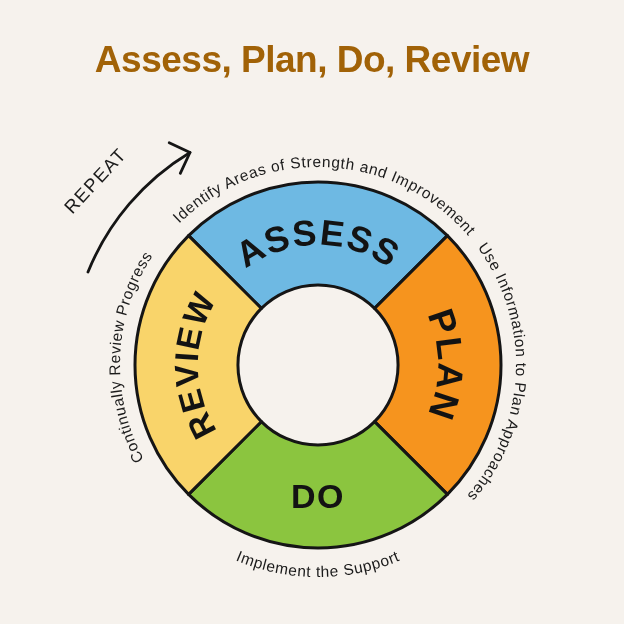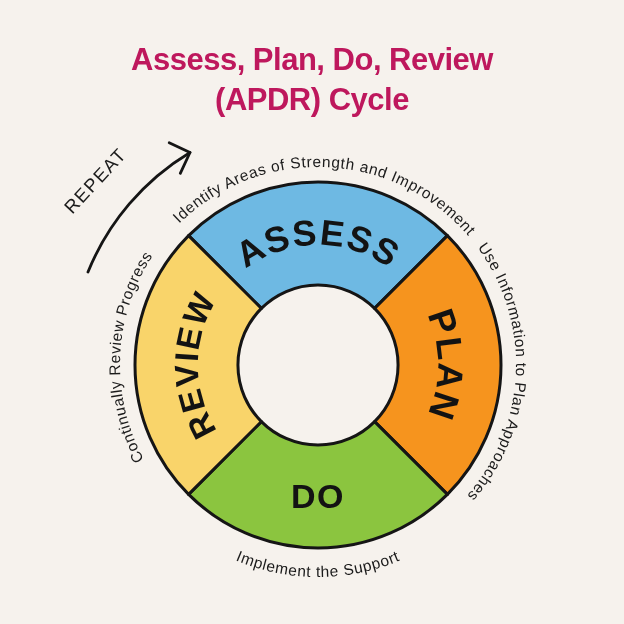--- a/index.html
+++ b/index.html
@@ -16,24 +16,24 @@
     left: 0; top: 0;
     width: 624px; height: 624px;
   }
   .title {
     position: absolute;
     top: 40px;
     left: 0;
     width: 624px;
     text-align: center;
     font-weight: bold;
-    font-size: 31px;
+    font-size: 37px;
     line-height: 40px;
     letter-spacing: -0.5px;
-    color: #be185d;
+    color: #a16207;
     z-index: 2;
   }
   .title .line { display: block; }
   .seg-label {
     font-family: "Liberation Sans", sans-serif;
     font-weight: bold;
     fill: #131313;
     letter-spacing: 1.5px;
   }
   .outer-label {
@@ -51,21 +51,20 @@
   .seg { stroke: #151515; stroke-width: 3; stroke-linejoin: round; }
   .arrow-stroke { fill: none; stroke: #151515; stroke-width: 2.8; stroke-linecap: round; stroke-linejoin: round; }
 </style>
 </head>
 <body>
 
 <div class="canvas">
 
   <div class="title">
     <span class="line">Assess, Plan, Do, Review</span>
-    <span class="line">(APDR) Cycle</span>
   </div>
 
   <svg class="diagram-svg" viewBox="0 0 624 624">
     <defs>
       <path id="tpAssess" d="M 219.7 296.2 A 120 120 0 0 1 416.3 296.2"></path>
       <path id="tpPlan" d="M 349.1 249.1 A 120 120 0 0 1 349.1 480.9"></path>
       <path id="tpReview" d="M 233.1 449.9 A 120 120 0 0 1 233.1 280.1"></path>
       <path id="tpTop" d="M 155.8 251.4 A 198 198 0 0 1 489.5 266.0"></path>
       <path id="tpRight" d="M 469.7 237.7 A 198 198 0 0 1 458.0 505.0"></path>
       <path id="tpBottom" d="M 181.7 527.4 A 212 212 0 0 0 454.3 527.4"></path>

